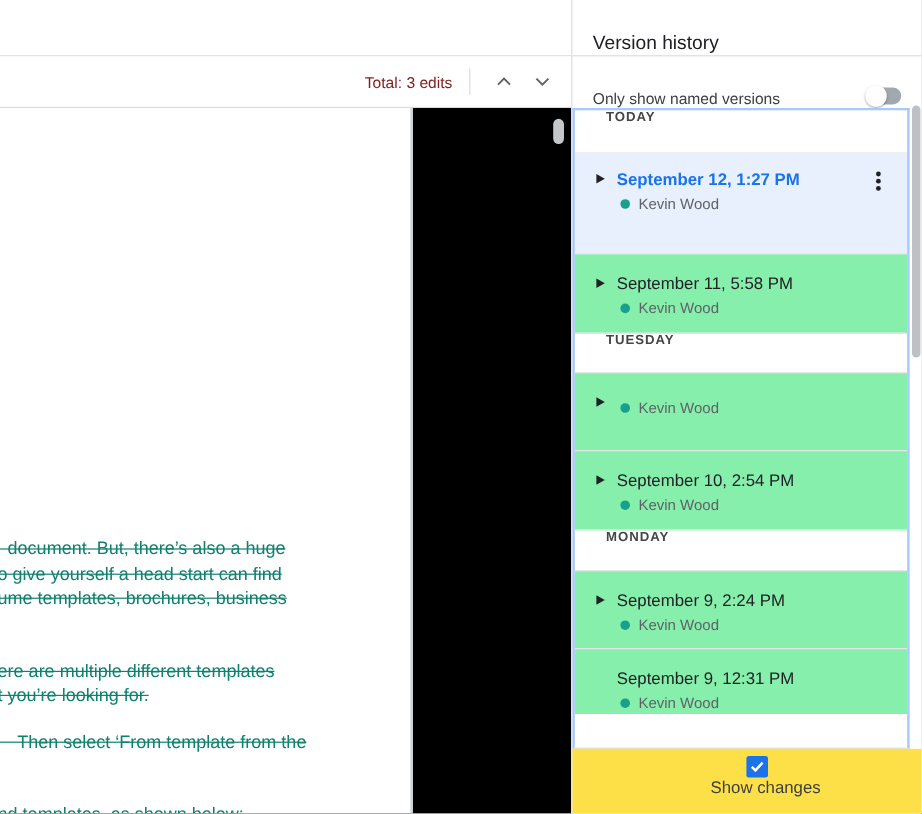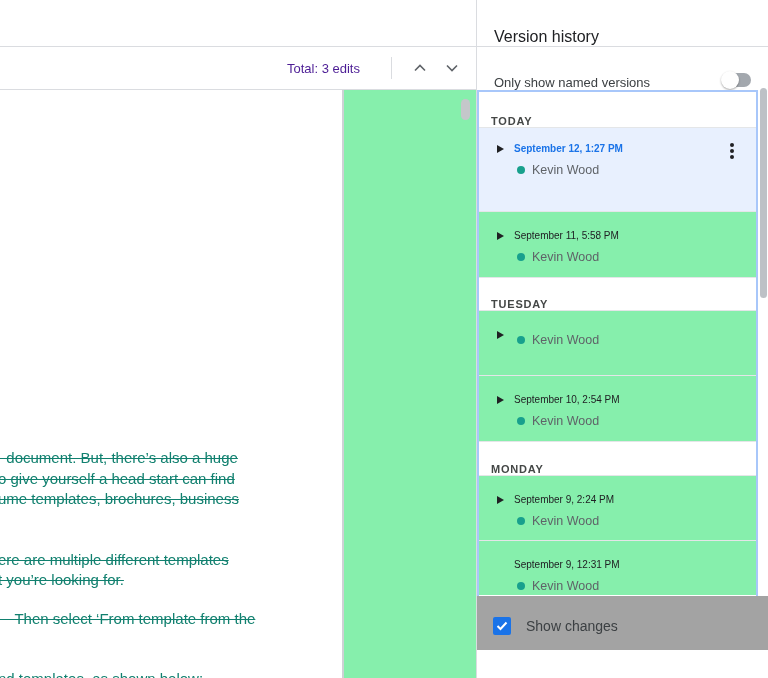--- a/index.html
+++ b/index.html
@@ -5,27 +5,27 @@
   * { margin: 0; padding: 0; box-sizing: border-box; }
   html, body { width: 768px; height: 678px; overflow: hidden; background: #fff;
     font-family: "Liberation Sans", sans-serif; }
   .app { position: relative; width: 768px; height: 678px; background: #fff; }
 
   
   .left-region { position: absolute; left: 0; top: 0; width: 476px; height: 678px; }
   .tl-blank { height: 47px; background: #fff; border-bottom: 1px solid #dadce0; }
   .edits-bar { height: 43px; background: #fff; border-bottom: 1px solid #dadce0;
     display: flex; align-items: center; justify-content: flex-end; padding-right: 12px; }
-  .edits-total { font-size: 13px; color: #4c1d95; margin-right: 31px; }
+  .edits-total { font-size: 13px; color: #7f1d1d; margin-right: 14px; }
   .edits-divider { width: 1px; height: 22px; background: #dadce0; margin-right: 16px; }
   .chev-btn { width: 24px; height: 24px; border: none; background: transparent;
     display: flex; align-items: center; justify-content: center; cursor: pointer; margin-right: 8px; }
   .chev-btn:last-child { margin-right: 0; }
 
-  .doc-area { position: relative; height: 588px; background: #86efac; overflow: hidden; }
+  .doc-area { position: relative; height: 588px; background: #000000; overflow: hidden; }
   .doc-page { position: absolute; left: 0; top: 0; width: 344px; height: 100%;
     background: #fff; border-right: 2px solid #ced1d5; }
   .doc-line { position: absolute; left: -2px; white-space: pre; font-size: 15px;
     line-height: 21px; color: #11806f; text-decoration: line-through; }
   .doc-scroll-thumb { position: absolute; left: 461px; top: 9px; width: 9px; height: 21px;
     background: #c4c7ca; border-radius: 5px; }
 
   
   .panel { position: absolute; left: 476px; top: 0; width: 292px; height: 678px;
     background: #fff; border-left: 1px solid #dadce0; }
@@ -38,47 +38,47 @@
 
   .toggle { position: relative; width: 30px; height: 20px; cursor: pointer; flex: none; }
   .toggle-track { position: absolute; left: 4px; top: 3px; width: 26px; height: 14px;
     border-radius: 7px; background: #a3a8ae; }
   .toggle-knob { position: absolute; left: 0; top: 1px; width: 18px; height: 18px;
     border-radius: 50%; background: #fefefe; box-shadow: 0 1px 2px rgba(0,0,0,.35); }
 
   .version-list { position: absolute; left: 0; top: 90px; width: 281px; height: 534px;
     background: #fff; border: 2px solid #a8c7fa; border-bottom: 1px solid #dadce0;
     overflow: hidden; }
-  .sec-header { display: flex; align-items: flex-end; padding-left: 12px;
+  .sec-header { display: flex; align-items: flex-start; padding-left: 26px;
     border-bottom: 1px solid #e4e6e8; background: #fff; }
   .sec-header span { font-size: 11px; font-weight: bold; letter-spacing: .8px;
     color: #444746; }
   .vrow { position: relative; padding: 16px 14px 0 35px; border-bottom: 1px solid #e4e6e8;
     background: #86efac; cursor: pointer; }
   .vrow.selected { background: #e8f0fe; padding-top: 13px; }
-  .vtitle { font-size: 10px; color: #202124; line-height: 16px; }
+  .vtitle { font-size: 14px; color: #202124; line-height: 16px; }
   .vrow.selected .vtitle { color: #1a73e8; font-weight: bold; }
   .vsubtitle { font-size: 12.5px; font-style: italic; color: #1a73e8; margin-top: 4px;
     line-height: 14px; }
   .vauthor { display: flex; align-items: center; margin-top: 6px; margin-left: 3px; }
   .vauthor .dot { width: 8px; height: 8px; border-radius: 50%; background: #18a08d;
     margin-right: 7px; flex: none; }
   .vauthor .name { font-size: 12.5px; color: #5f6368; line-height: 14px; }
   .tri { position: absolute; left: 18px; width: 0; height: 0;
     border-left: 7px solid #202124; border-top: 4.5px solid transparent;
     border-bottom: 4.5px solid transparent; }
   .vrow .tri { top: 20px; }
   .vrow.selected .tri { top: 17px; }
   .kebab { position: absolute; right: 15px; top: 12px; width: 18px; height: 22px;
     display: flex; flex-direction: column; align-items: center; justify-content: center;
     gap: 2px; cursor: pointer; background: transparent; border: none; }
   .kebab i { width: 4px; height: 4px; border-radius: 50%; background: #202124; }
 
-  .show-changes { position: absolute; left: 0; top: 596px; width: 100%; height: 54px;
-    background: #a3a3a3; display: flex; align-items: center; padding-left: 16px; padding-top: 6px; }
+  .show-changes { position: absolute; left: 0; top: 624px; width: 100%; height: 54px;
+    background: #fde047; display: flex; align-items: center; padding-left: 16px; padding-top: 6px; flex-direction: column; }
   .checkbox { width: 18px; height: 18px; border-radius: 2px; background: #1a73e8;
     display: flex; align-items: center; justify-content: center; cursor: pointer; flex: none; }
   .sc-label { font-size: 14px; color: #3c4043; margin-left: 15px; }
 
   .panel-scroll-thumb { position: absolute; right: 1px; top: 88px; width: 7px;
     height: 210px; background: #bdc1c6; border-radius: 4px; }
 </style>
 </head>
 <body>
 

